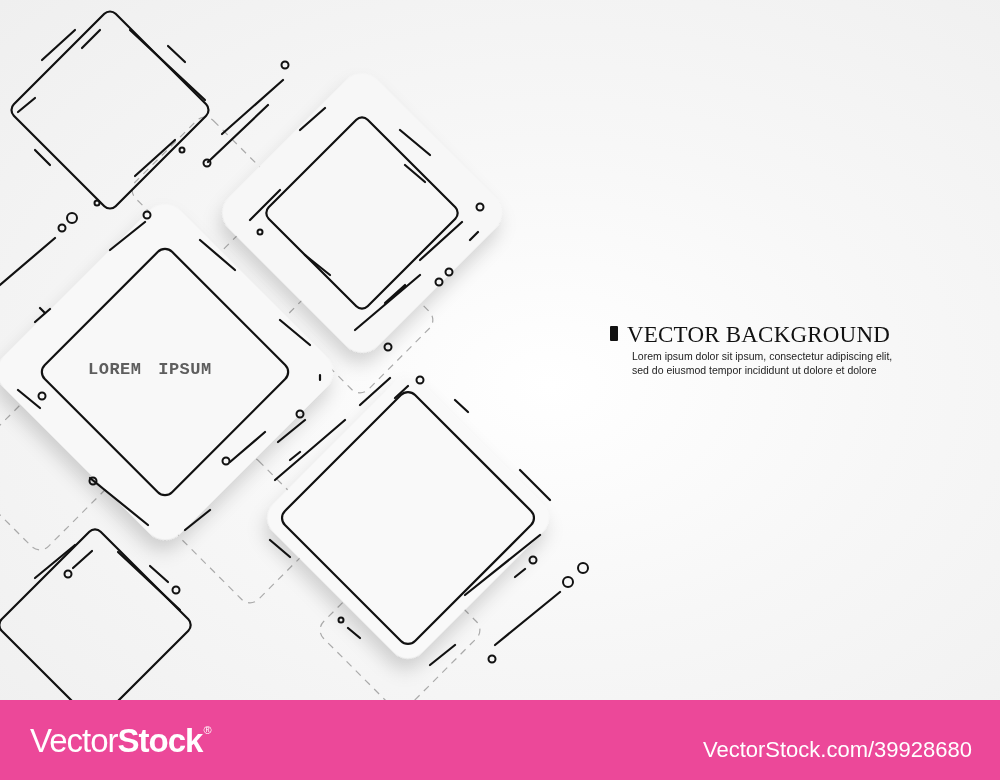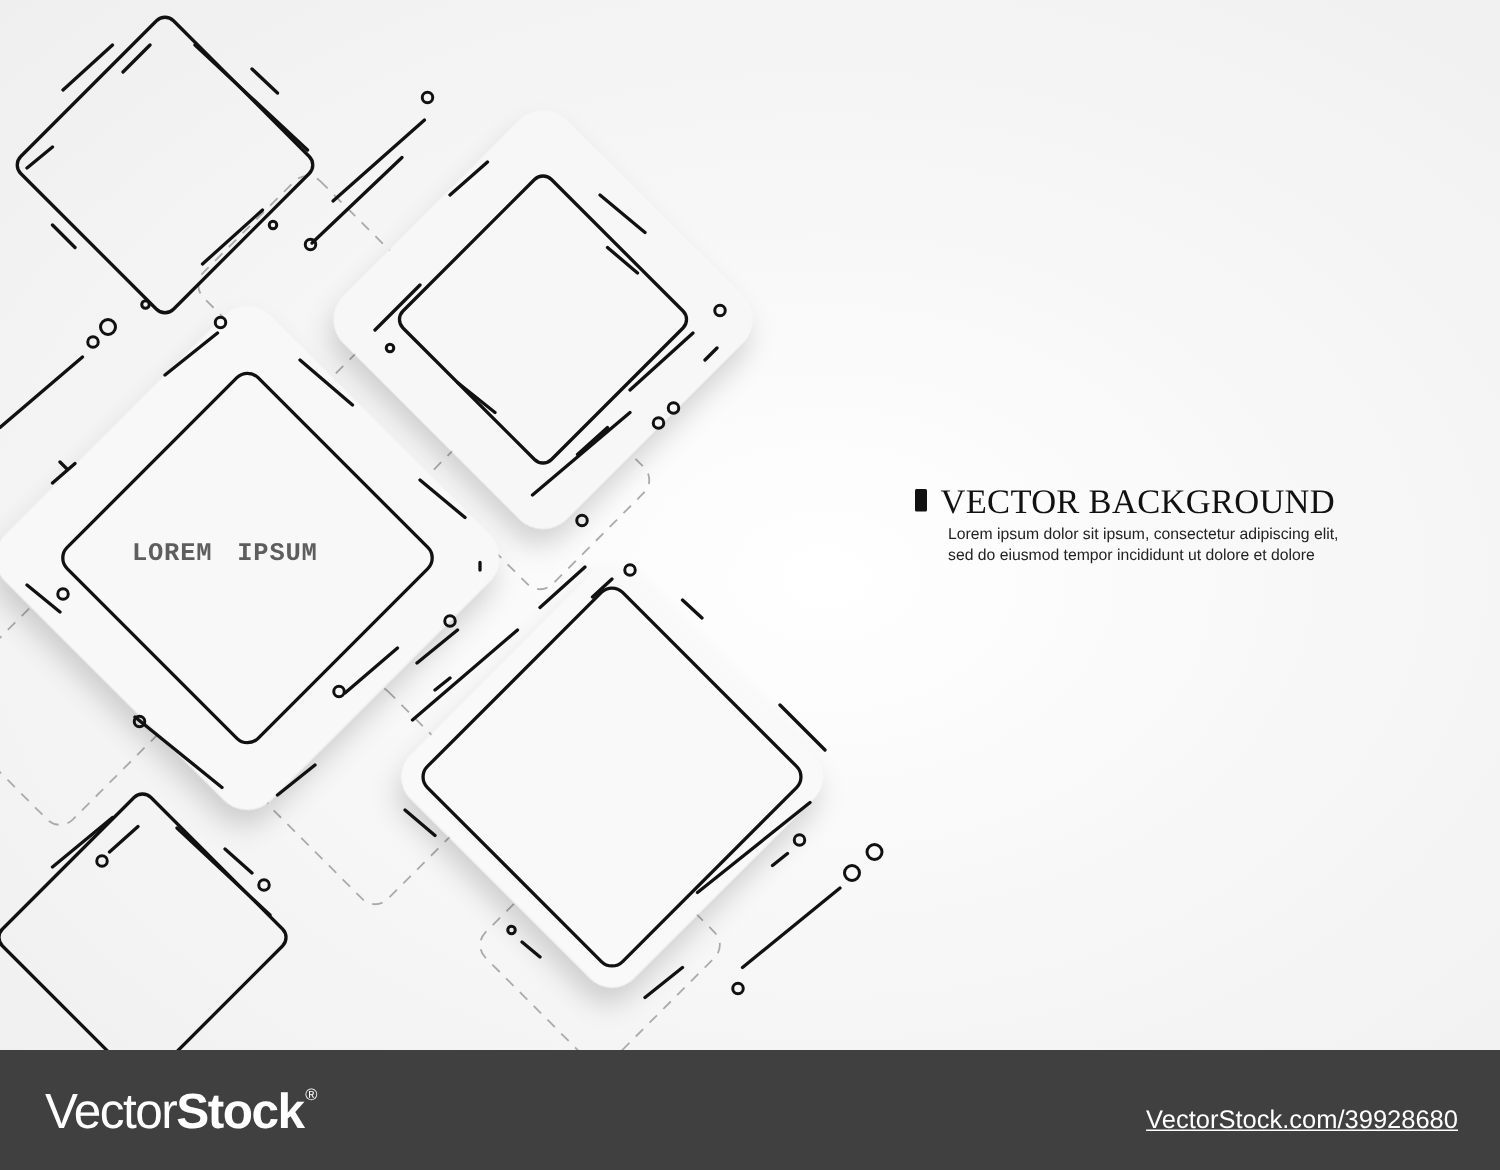--- a/index.html
+++ b/index.html
@@ -5,26 +5,26 @@
   html, body { margin: 0; padding: 0; }
   body { width: 1000px; height: 780px; overflow: hidden; position: relative; background: #f2f2f2; font-family: "Liberation Sans", sans-serif; }
   .canvas { position: absolute; left: 0; top: 0; width: 1000px; height: 700px;
     background: radial-gradient(ellipse at 55% 55%, #ffffff 0%, #f7f7f7 45%, #efefef 100%); overflow: hidden; }
   svg.art { position: absolute; left: 0; top: 0; }
   .lorem { position: absolute; left: 88px; top: 360px; font-family: Liberation Mono, monospace; font-weight: bold; font-size: 17px; color: #5e5e5e; letter-spacing: 0.5px; word-spacing: 6px; }
   .headline-wrap { position: absolute; left: 610px; top: 322px; }
   .bar { position: absolute; left: 0; top: 4px; width: 8px; height: 15px; background: #111; border-radius: 1px; }
   .title { position: absolute; left: 17px; top: 0; font-family: "Liberation Serif", serif; font-size: 23px; color: #111; white-space: nowrap; letter-spacing: 0.2px; }
   .desc { position: absolute; left: 22px; top: 27px; font-family: "Liberation Sans", sans-serif; font-size: 10.5px; line-height: 14px; color: #222; white-space: nowrap; }
-  .footer { position: absolute; left: 0; top: 700px; width: 1000px; height: 80px; background: #404040; }
+  .footer { position: absolute; left: 0; top: 700px; width: 1000px; height: 80px; background: #ec4899; }
   .logo { position: absolute; left: 30px; top: 22px; color: #fff; font-family: "Liberation Sans", sans-serif; font-size: 33px; letter-spacing: -1px; }
   .logo .thin { font-weight: normal; }
   .logo .bold { font-weight: bold; }
   .logo .reg { font-size: 11px; vertical-align: top; position: relative; top: 2px; margin-left: 1px; }
-  .url { position: absolute; right: 28px; top: 37px; color: #fff; font-family: "Liberation Sans", sans-serif; font-size: 17px; text-decoration: underline; }
+  .url { position: absolute; right: 28px; top: 37px; color: #fff; font-family: "Liberation Sans", sans-serif; font-size: 22px; }
 </style>
 </head>
 <body>
 
 <div class="canvas">
   <svg class="art" width="1000" height="700" viewBox="0 0 1000 700">
     <defs>
       <filter id="sh" x="-30%" y="-30%" width="160%" height="160%">
         <feDropShadow dx="6" dy="10" stdDeviation="9" flood-color="#000" flood-opacity="0.16"></feDropShadow>
       </filter>

